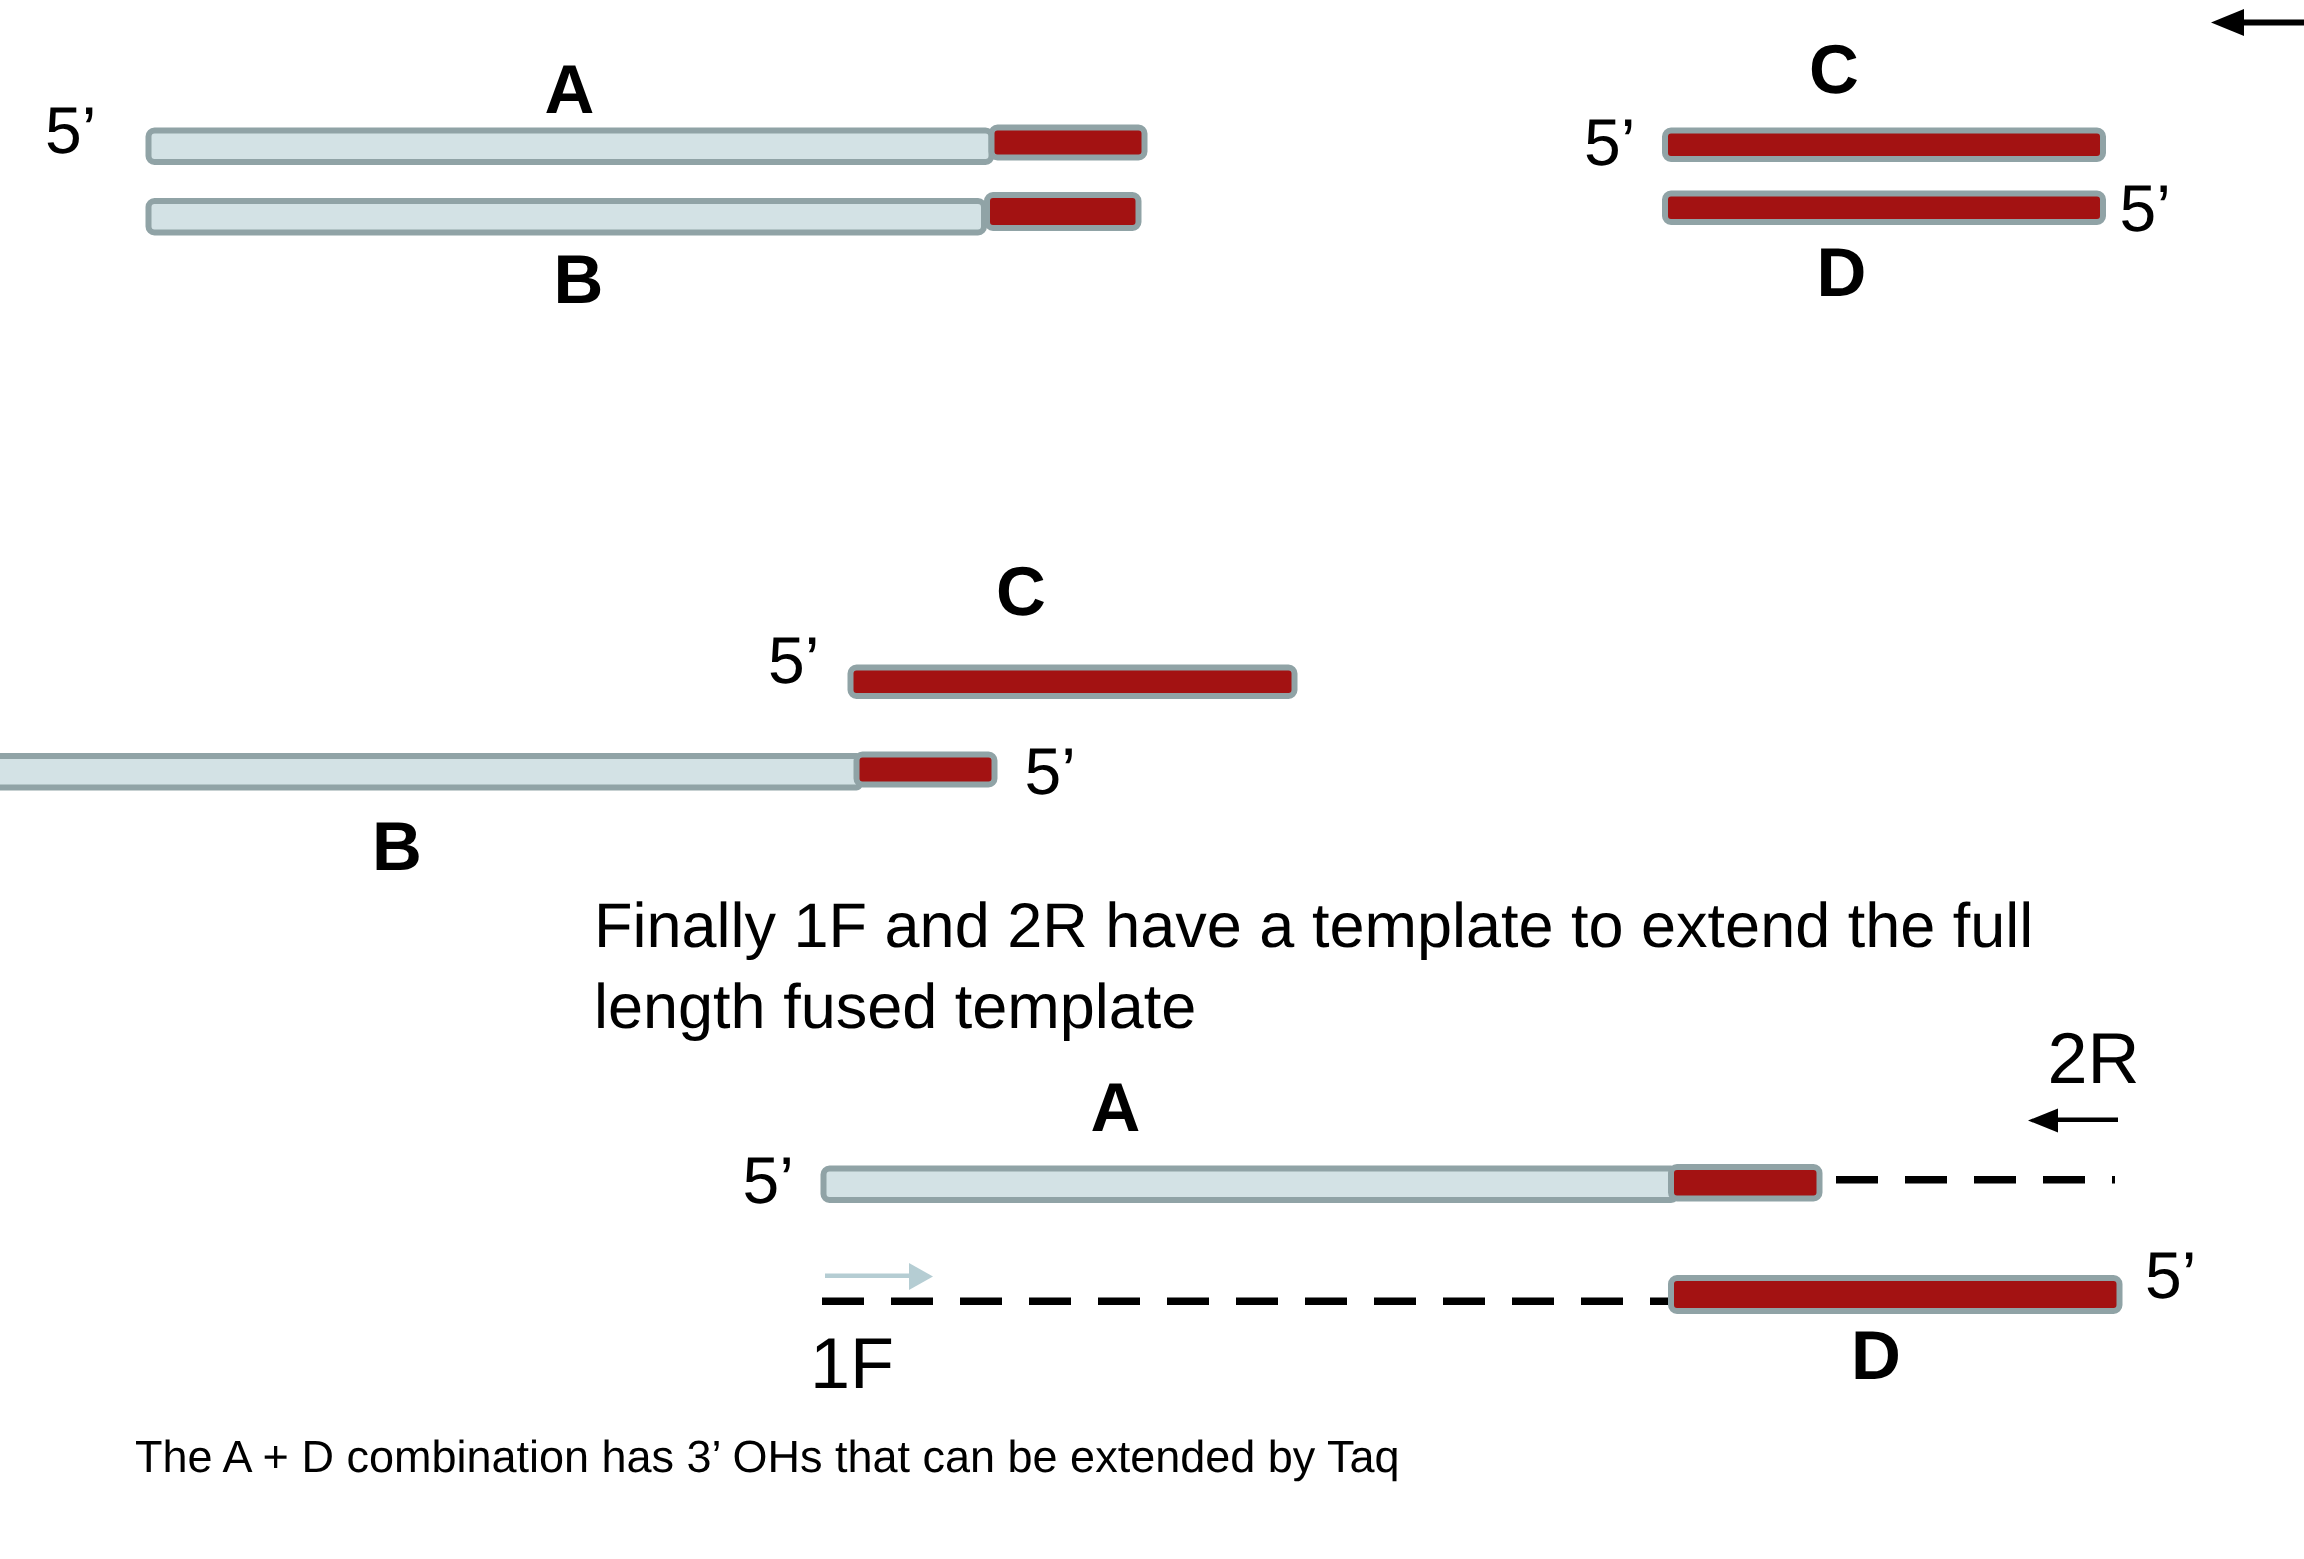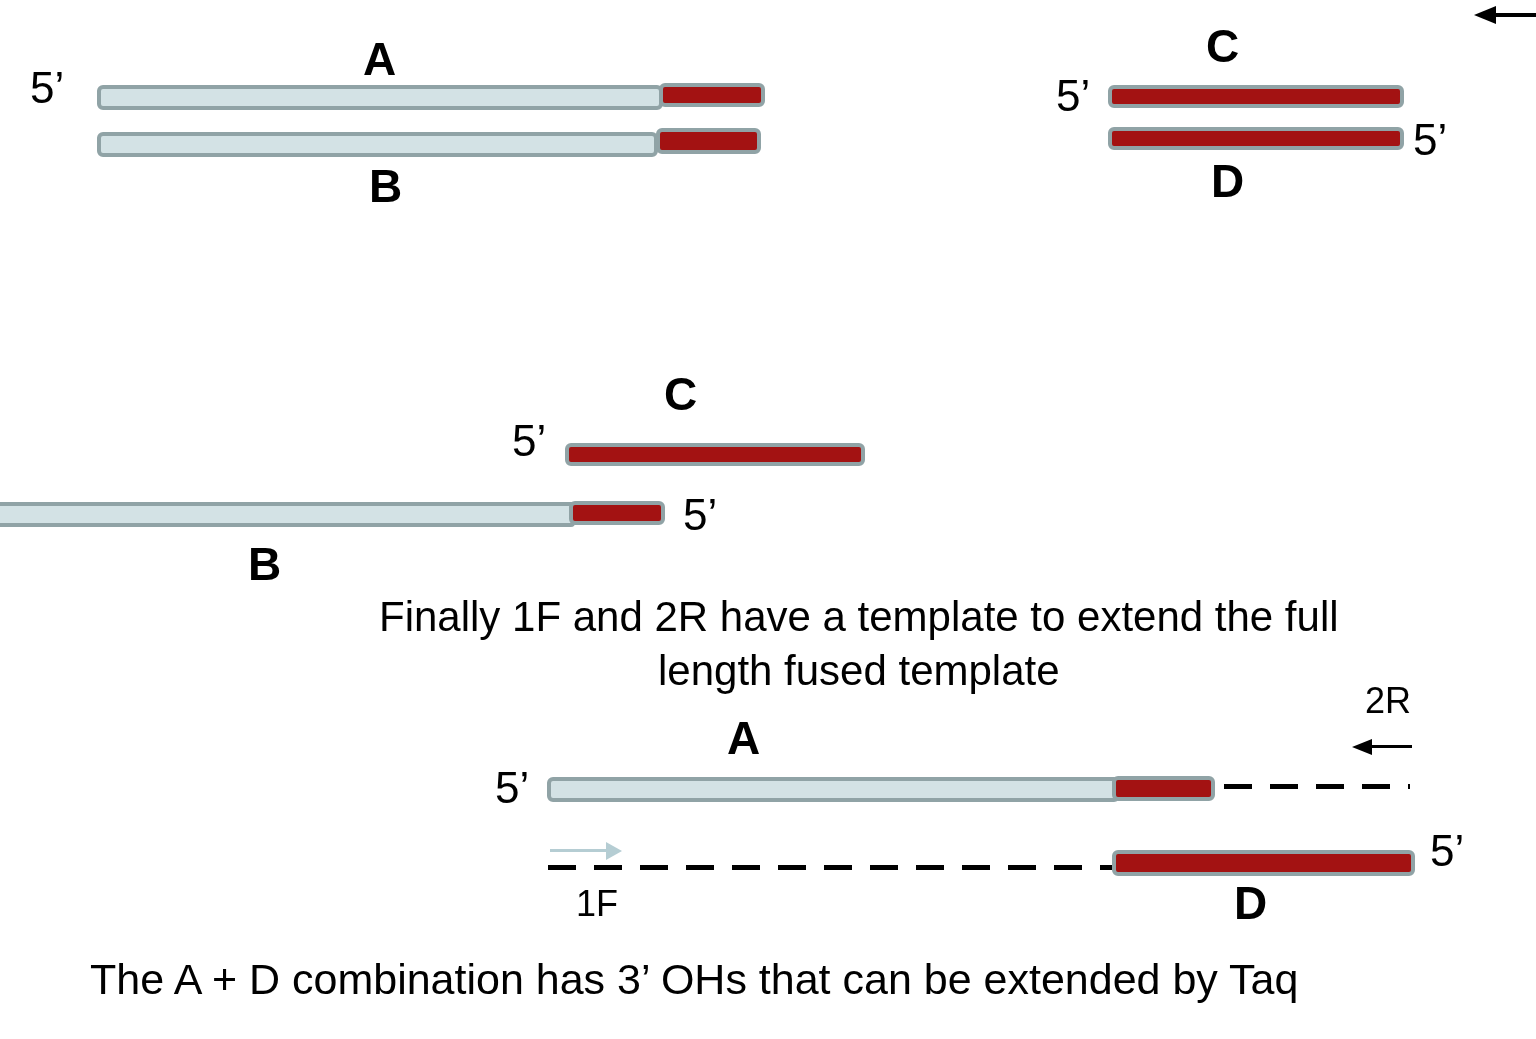--- a/index.html
+++ b/index.html
@@ -8,23 +8,23 @@
     width: 1536px;
     height: 1039px;
     background: #ffffff;
     font-family: "Liberation Sans", sans-serif;
     color: #000;
     overflow: hidden;
   }
   .lbl { position: absolute; line-height: 1; white-space: nowrap; }
   .strand-lbl { font-size: 46px; font-weight: bold; }
   .fp { font-size: 44px; }
-  .primer-lbl { font-size: 36px; }
+  .primer-lbl { font-size: 48px; }
   .caption { position: absolute; font-size: 42px; line-height: 54px; white-space: nowrap; }
-  .caption2 { position: absolute; font-size: 43px; line-height: 1.2; white-space: nowrap; }
+  .caption2 { position: absolute; font-size: 30px; line-height: 1.2; white-space: nowrap; }
 
   .bar {
     position: absolute;
     box-sizing: border-box;
     border: 4px solid #90a3a6;
     border-radius: 6px;
   }
   .bar-blue { background: #d3e2e5; z-index: 1; }
   .bar-red  { background: #a31212; z-index: 2; }
 
@@ -73,21 +73,21 @@
   <div>
     <span class="lbl strand-lbl" style="left:664px; top:371px;">C</span>
     <span class="lbl fp" style="left:512px; top:419px;">5’</span>
     <div class="bar bar-red" style="left:565px; top:443px; width:300px; height:23px;"></div>
     <div class="bar bar-blue" style="left:-10px; top:502px; width:585px; height:25px; border-radius:4px;"></div>
     <div class="bar bar-red" style="left:569px; top:501px; width:96px; height:24px;"></div>
     <span class="lbl fp" style="left:683px; top:493px;">5’</span>
     <span class="lbl strand-lbl" style="left:248px; top:541px;">B</span>
   </div>
 
-  <div class="caption" style="left:379px; top:590px;text-align:center;">
+  <div class="caption" style="left:396px; top:590px;">
     <div>Finally 1F and 2R have a template to extend the full</div>
     <div>length fused template</div>
   </div>
 
   <div>
     <span class="lbl primer-lbl" style="left:1365px; top:683px;">2R</span>
     <div>
       <div class="tri tri-left-small" style="left:1352px; top:739px;"></div>
       <div class="line" style="left:1370px; top:745px; width:42px; height:3px;"></div>
     </div>
@@ -98,19 +98,19 @@
     <div class="bar bar-red" style="left:1112px; top:776px; width:103px; height:25px;"></div>
     <div class="dash" style="left:1224px; top:784px; width:186px;"></div>
 
     <div>
       <div class="line line-light" style="left:550px; top:849px; width:58px; height:3px;"></div>
       <div class="tri tri-right-light" style="left:606px; top:842px;"></div>
     </div>
     <div class="dash" style="left:548px; top:865px; width:564px;"></div>
     <div class="bar bar-red" style="left:1112px; top:850px; width:303px; height:26px;"></div>
     <span class="lbl fp" style="left:1430px; top:829px;">5’</span>
-    <span class="lbl primer-lbl" style="left:576px; top:886px;">1F</span>
+    <span class="lbl primer-lbl" style="left:540px; top:886px;">1F</span>
     <span class="lbl strand-lbl" style="left:1234px; top:880px;">D</span>
   </div>
 
   <div class="caption2" style="left:90px; top:954px;">The A + D combination has 3’ OHs that can be extended by Taq</div>
 
 </div>
 
 </body></html>

